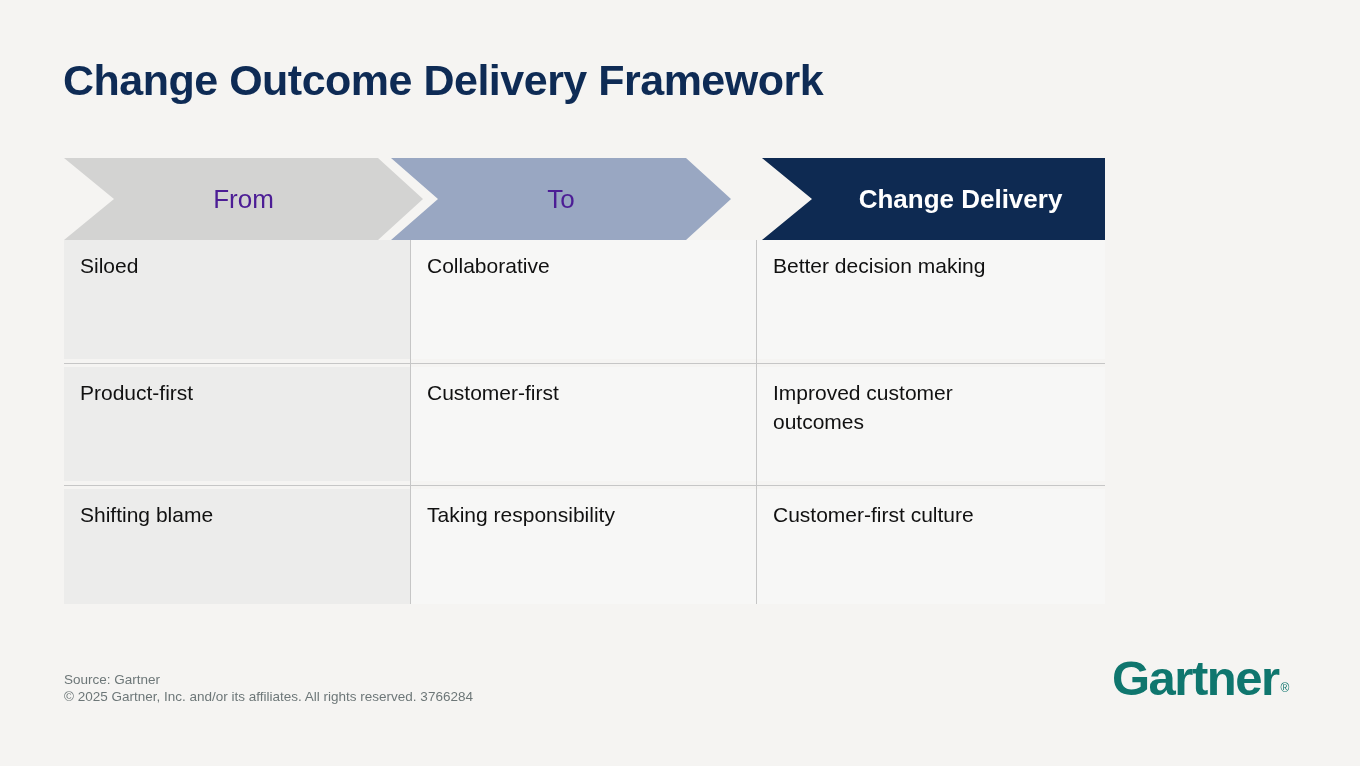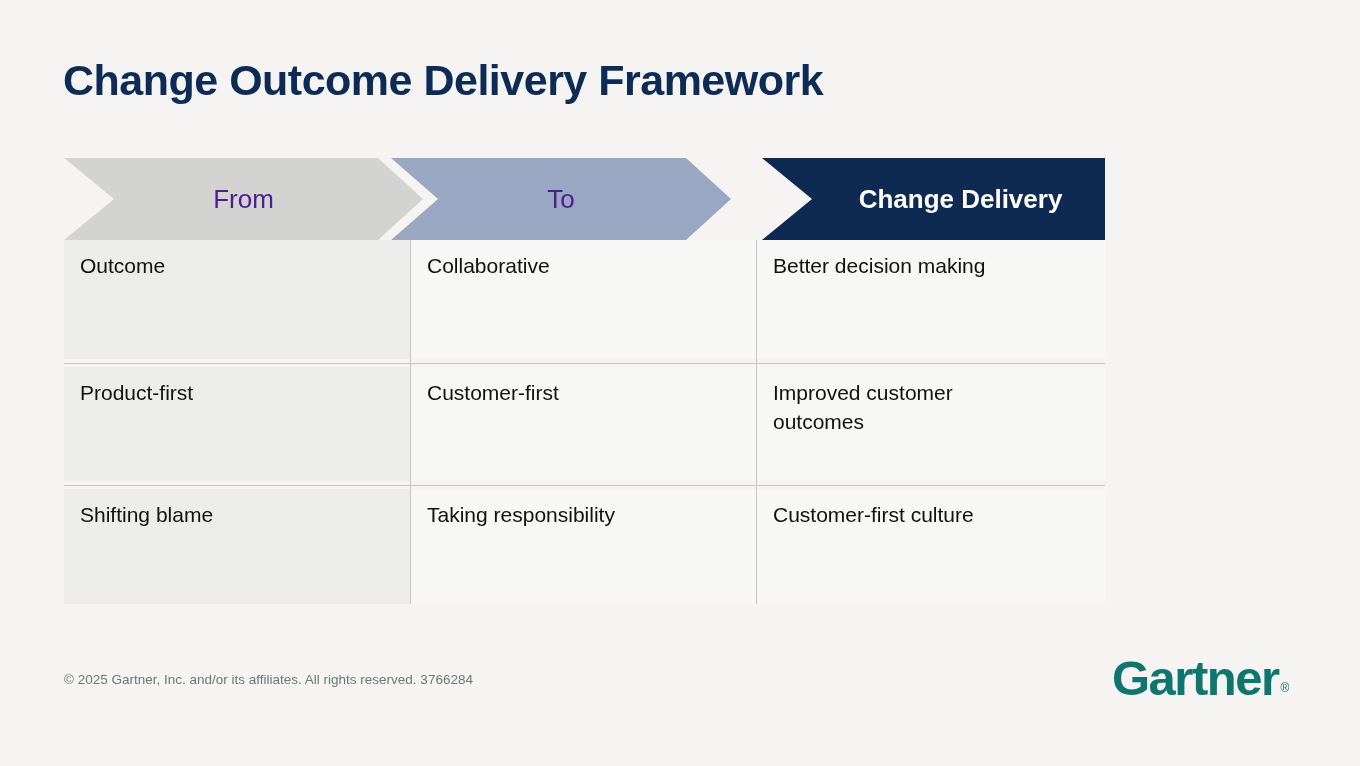--- a/index.html
+++ b/index.html
@@ -151,21 +151,21 @@
   <div class="arrow arrow-to">
     <span class="arrow-label">To</span>
   </div>
   <div class="arrow arrow-outcome">
     <span class="arrow-label">Change Delivery</span>
   </div>
 
   <div class="table">
 
     <div class="t-row r1">
-      <div class="t-cell c1">Outcome</div>
+      <div class="t-cell c1">Siloed</div>
       <div class="t-cell c2">Collaborative</div>
       <div class="t-cell c3">Better decision making</div>
     </div>
 
     <div class="t-row r2">
       <div class="t-cell c1">Product-first</div>
       <div class="t-cell c2">Customer-first</div>
       <div class="t-cell c3">Improved customer
 outcomes</div>
     </div>
@@ -176,18 +176,19 @@
       <div class="t-cell c3">Customer-first culture</div>
     </div>
 
     <div class="v-line v1"></div>
     <div class="v-line v2"></div>
     <div class="h-line h1"></div>
     <div class="h-line h2"></div>
   </div>
 
   <div class="footer">
+    <p>Source: Gartner</p>
     <p>© 2025 Gartner, Inc. and/or its affiliates. All rights reserved. 3766284</p>
   </div>
 
   <div class="logo"><span>Gartner</span><span class="reg">®</span></div>
 
 </div>
 
 </body></html>

